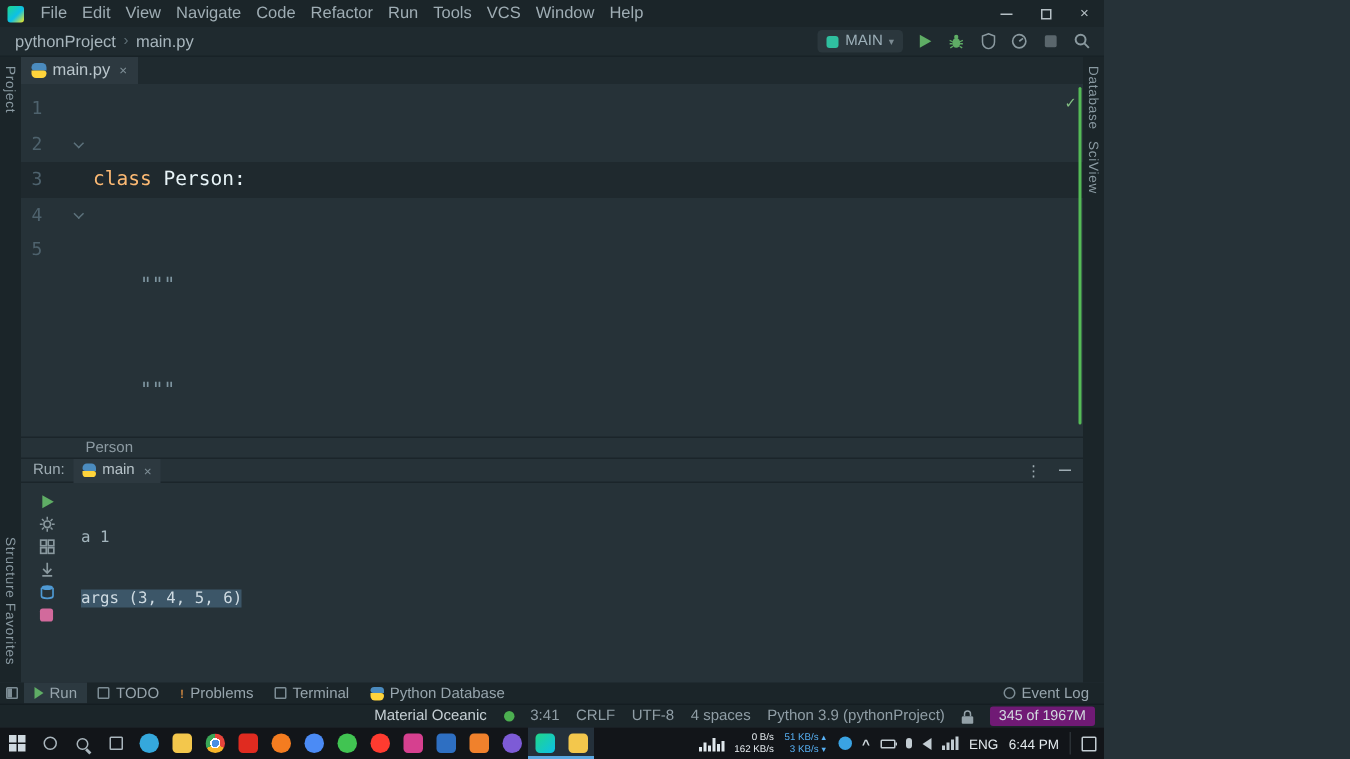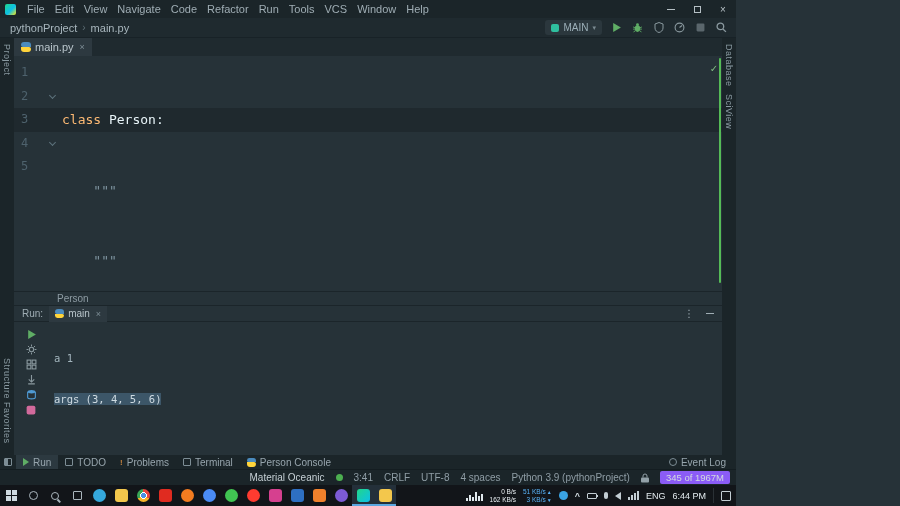--- a/index.html
+++ b/index.html
@@ -106,21 +106,21 @@
   .mini-sq { width:8px; height:8px; border:1px solid #7d8d95; border-radius:1px; }
   .mini-circ { width:8px; height:8px; border:1px solid #7d8d95; border-radius:50%; }
   .mini-excl { color:#c2803f; font-size:8px; font-weight:bold; }
 
   
   .statusbar { position:absolute; top:469px; left:0; right:0; height:16px; background:#1b2529;
                border-top:1px solid #141d21; display:flex; align-items:center; justify-content:flex-end;
                font-size:10px; color:#909ea6; gap:11px; padding-right:6px; z-index:5; }
   .sb-theme { color:#c6d0d5; }
   .sb-dot { width:7px; height:7px; border-radius:50%; background:#4caf50; }
-  .mem-chip { background:#8b5cf6; color:#d2dbdf; padding:1px 6px; border-radius:2px; font-size:9.5px; }
+  .mem-chip { background:#701a75; color:#d2dbdf; padding:1px 6px; border-radius:2px; font-size:9.5px; }
 
   
   .taskbar { position:absolute; top:485px; left:0; right:0; height:21px; background:#121519;
              display:flex; align-items:center; z-index:6; }
   .tb-btn { width:22px; height:21px; display:flex; align-items:center; justify-content:center; flex:0 0 auto; }
   .win-logo { display:grid; grid-template-columns:5px 5px; grid-template-rows:5px 5px; gap:1px; }
   .win-logo i { background:#cfd9e0; }
   .ring { width:9px; height:9px; border:1.5px solid #aab6bd; border-radius:50%; }
   .mag { position:relative; width:8px; height:8px; border:1.5px solid #aab6bd; border-radius:50%; }
   .mag::after { content:""; position:absolute; right:-3px; bottom:-3px; width:4px; height:1.5px;
@@ -370,21 +370,21 @@
     </div>
     <div class="twb-item">
       <i class="mini-sq"></i>
       <span>Terminal</span>
     </div>
     <div class="twb-item">
       <span class="pyico" style="width:9px;height:9px;">
           <i class="pt" style="width:9px;height:4.5px;"></i>
           <i class="pb" style="width:9px;height:4.5px;"></i>
         </span>
-      <span>Person Console</span>
+      <span>Python Database</span>
     </div>
     <div class="twb-right">
       <i class="mini-circ"></i>
       <span>Event Log</span>
     </div>
   </div>
 
   <div class="statusbar">
     <span class="sb-theme">Material Oceanic</span>
     <i class="sb-dot"></i>

